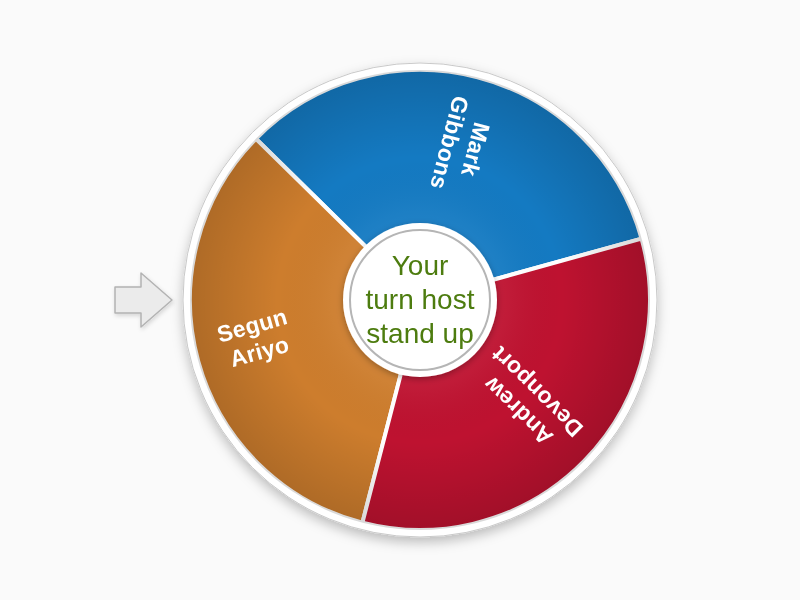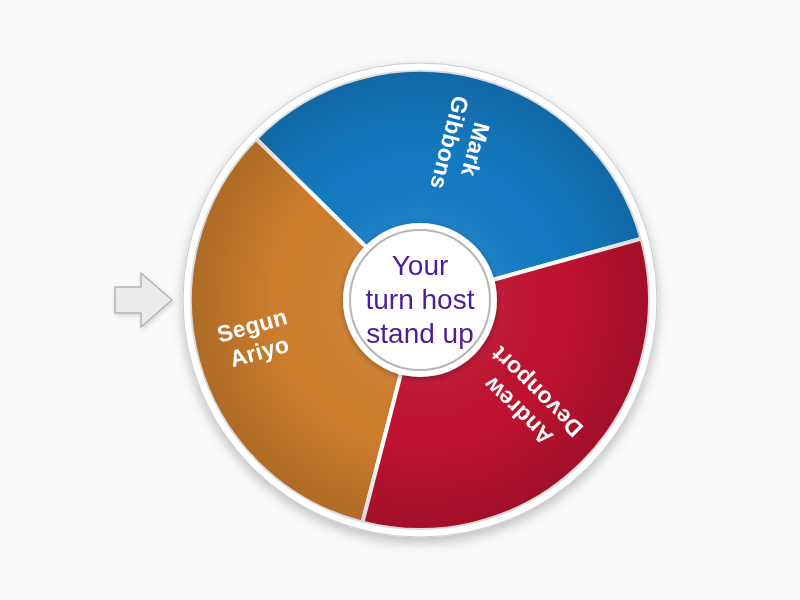--- a/index.html
+++ b/index.html
@@ -24,21 +24,21 @@
     letter-spacing: 0.3px;
     pointer-events: none;
   }
   .center-label {
     position: absolute;
     left: 420px; top: 300px;
     transform: translate(-50%, -50%);
     width: 160px;
     font-size: 28px;
     font-weight: 400;
-    color: #4c1d95;
+    color: #4d7c0f;
     text-align: center;
     line-height: 1.22;
     white-space: pre-line;
     pointer-events: none;
   }
   .clickable { cursor: pointer; }
 </style>
 </head>
 <body>
 

